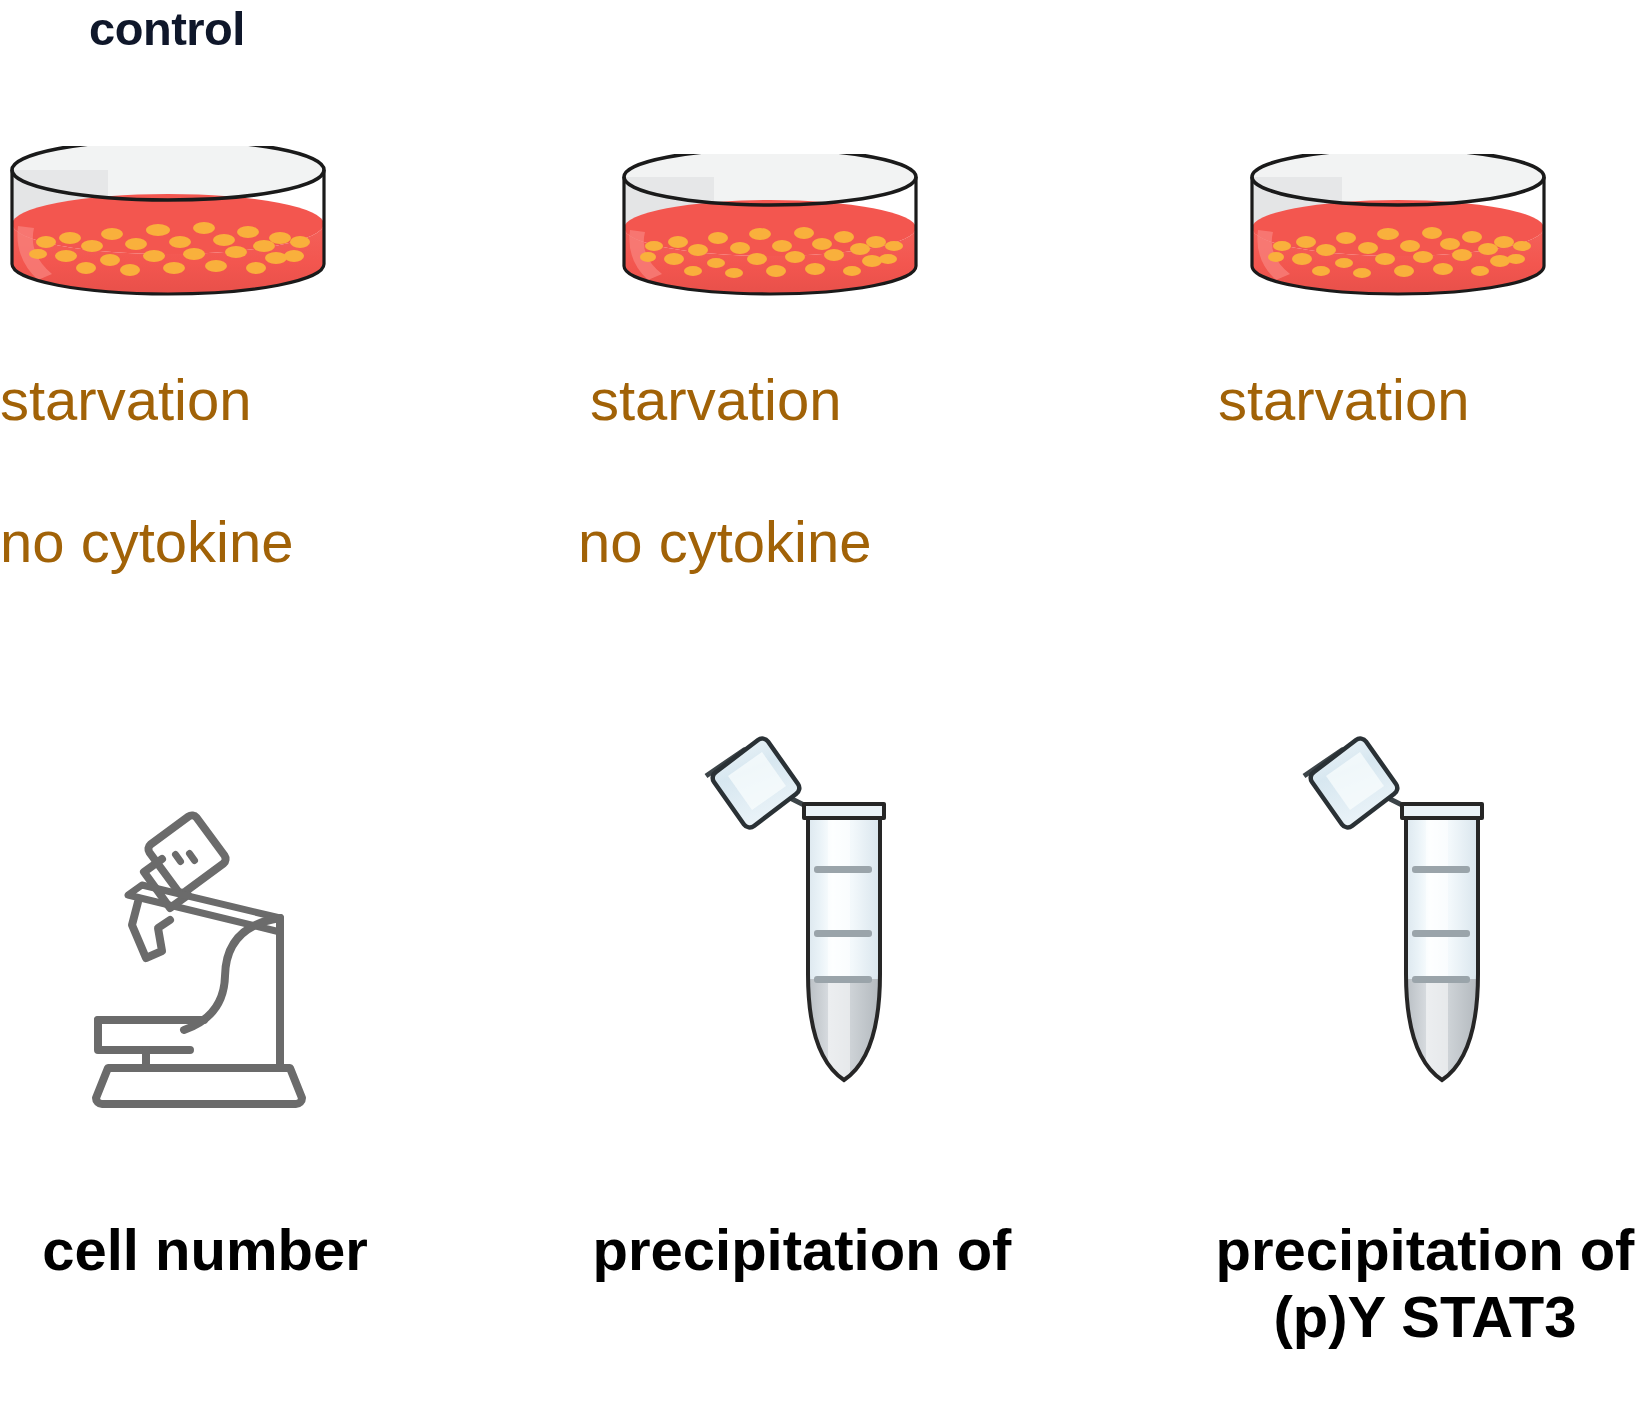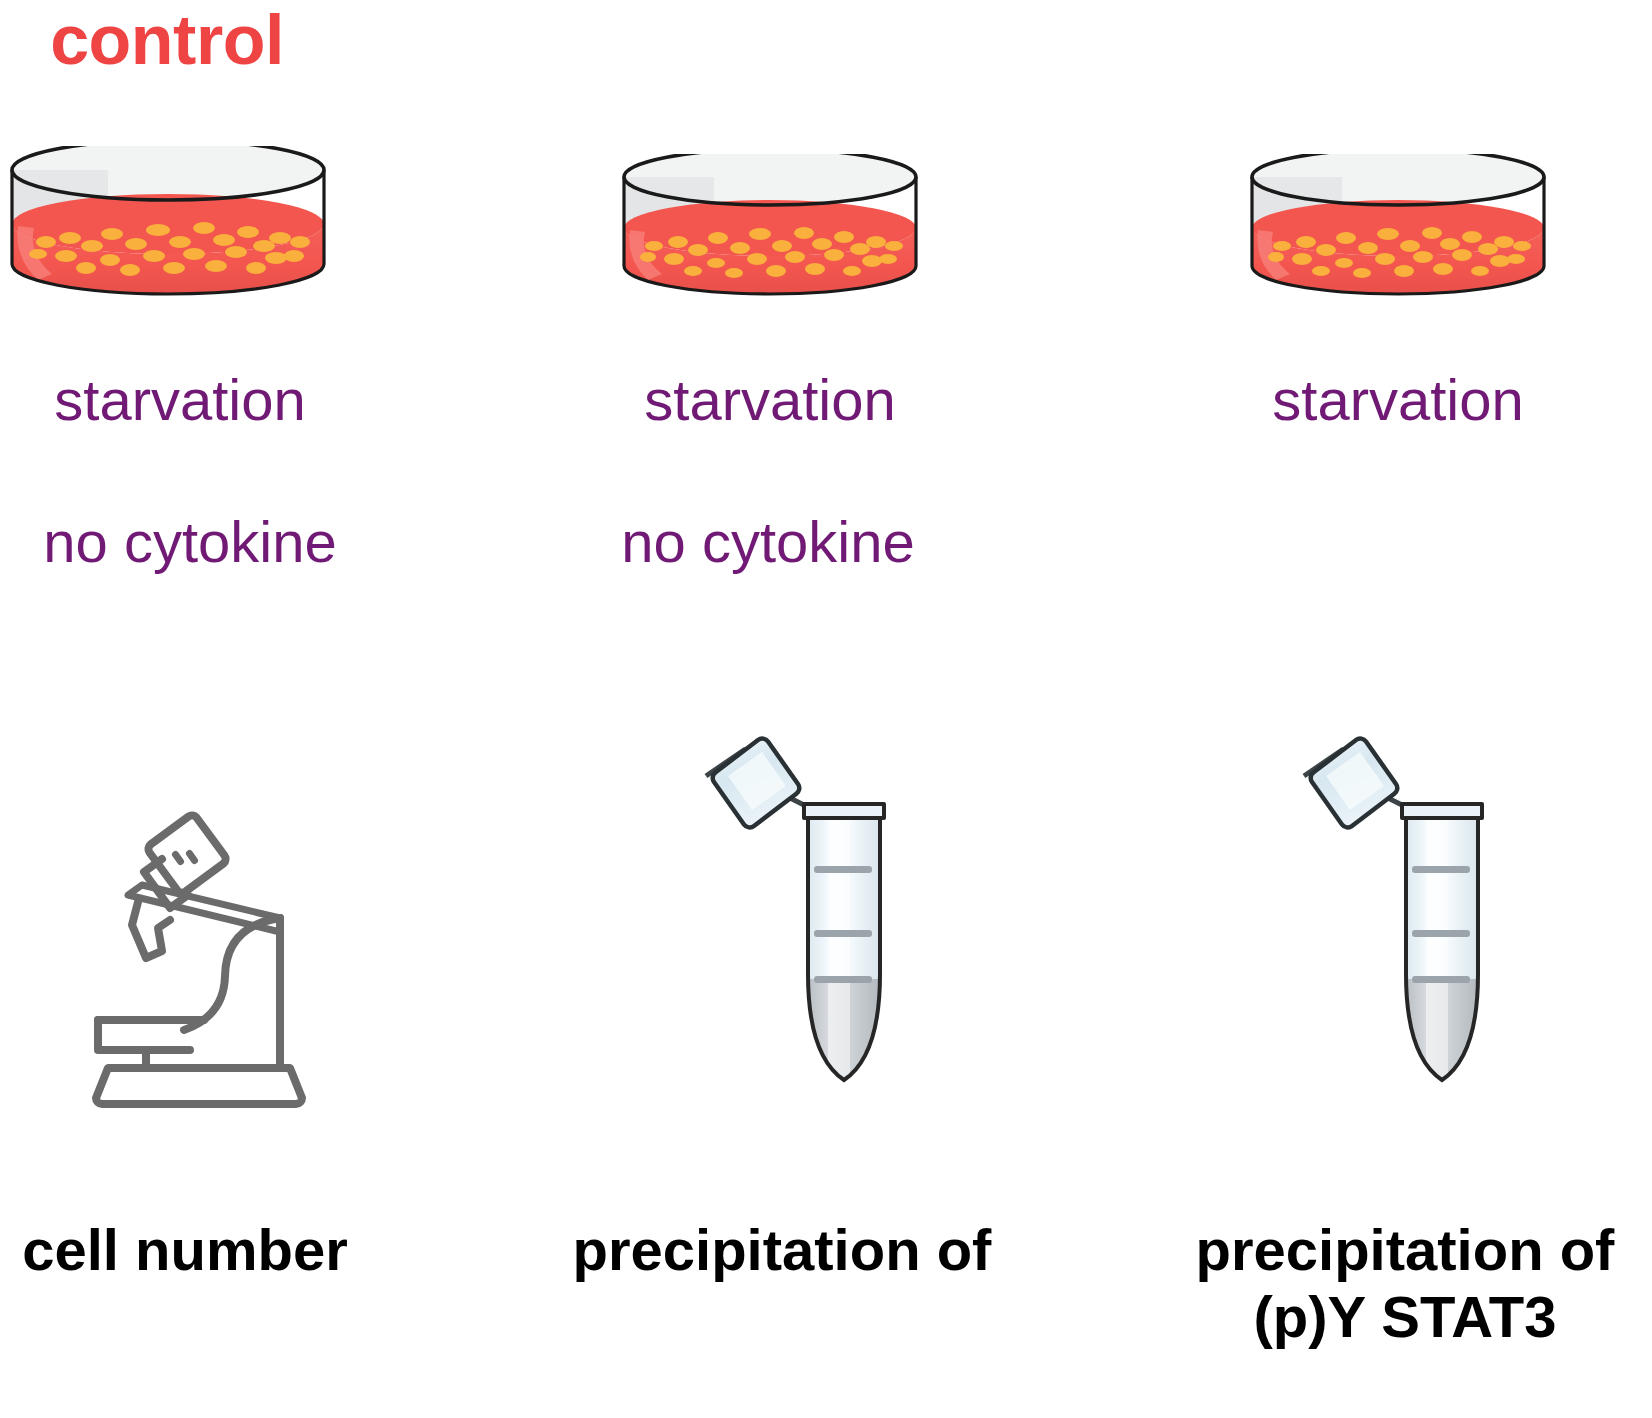--- a/index.html
+++ b/index.html
@@ -15,42 +15,42 @@
     background: #ffffff;
     font-family: "Liberation Sans", sans-serif;
     overflow: hidden;
   }
 
   
   .col-header {
     position: absolute;
     text-align: center;
     font-weight: bold;
-    font-size: 70px;
+    font-size: 47px;
     line-height: 1.05;
-    color: #ef4444;
+    color: #0f172a;
     letter-spacing: -0.5px;
     white-space: nowrap;
   }
   .mid-label {
     position: absolute;
-    text-align: center;
     font-weight: normal;
     font-size: 58px;
     line-height: 1.05;
-    color: #701a75;
+    color: #a16207;
     white-space: nowrap;
   }
   .bottom-label {
     position: absolute;
     text-align: center;
     font-weight: bold;
     font-size: 58px;
     line-height: 1.16;
     color: #000000;
+    padding-left: 20px;
   }
   .bottom-label .ln { display: block; }
 
   
   .fig {
     position: absolute;
   }
   .fig svg { display: block; }
 </style>
 </head>

